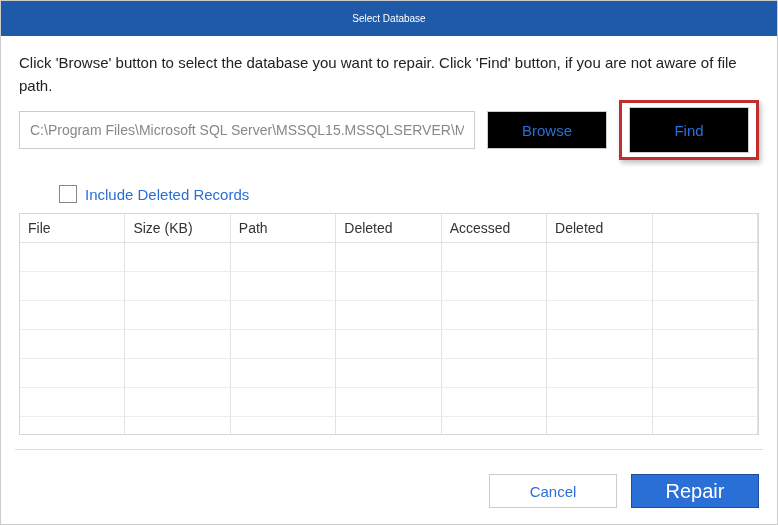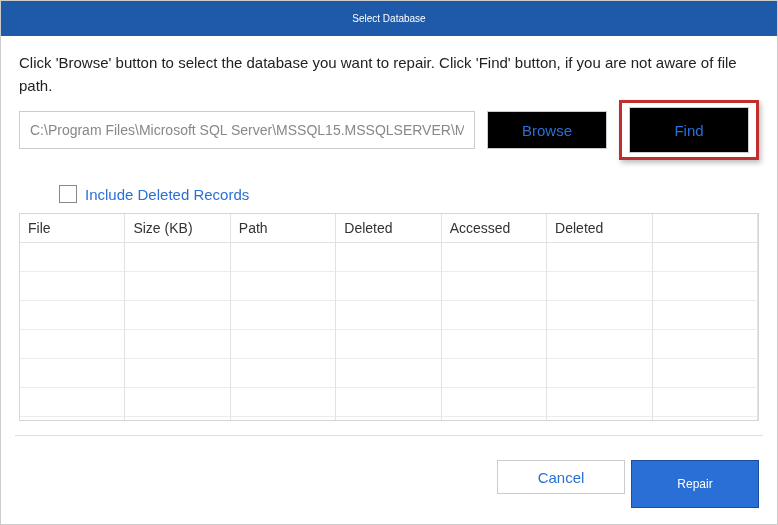--- a/index.html
+++ b/index.html
@@ -126,39 +126,39 @@
     .tbody { flex: 1; overflow-y: auto; }
     .trow { display: flex; height: 29px; }
     .trow .td { border-bottom: 1px solid #ececec; }
     .footer-sep {
       border-top: 1px solid #ddd;
       margin: 14px -4px 0 -4px;
     }
     .footer {
       display: flex;
       justify-content: flex-end;
-      gap: 6px;
+      gap: 14px;
       padding: 16px 18px;
     }
     .footer .btn-cancel {
       border: 1px solid #ccc;
       background: #fff;
       color: #2a6fd6;
       font-size: 15px;
       width: 128px;
       height: 34px;
       cursor: pointer;
     }
     .footer .btn-primary {
       border: 1px solid #1a4fa0;
       background: #2a6fd6;
       color: #fff;
-      font-size: 12px;
+      font-size: 20px;
       width: 128px;
-      height: 48px;
+      height: 34px;
       cursor: pointer;
     }
   </style>
 </head>
 <body>
 
 <div class="titlebar">
   <span>Select Database</span>
 </div>
 

